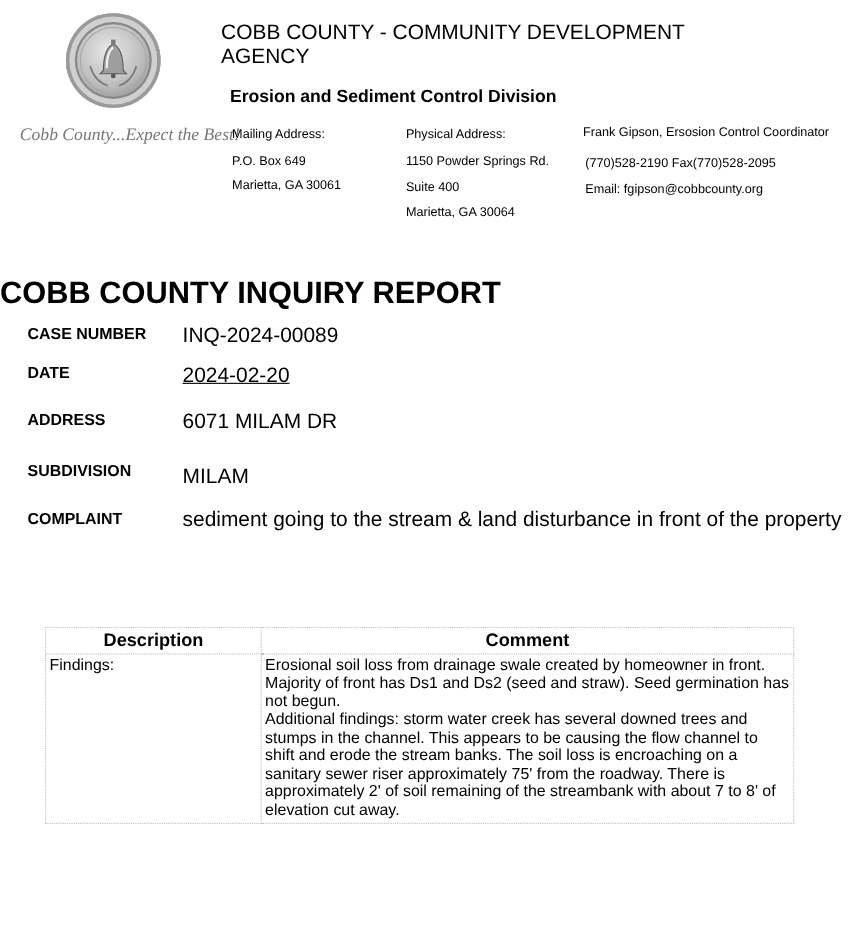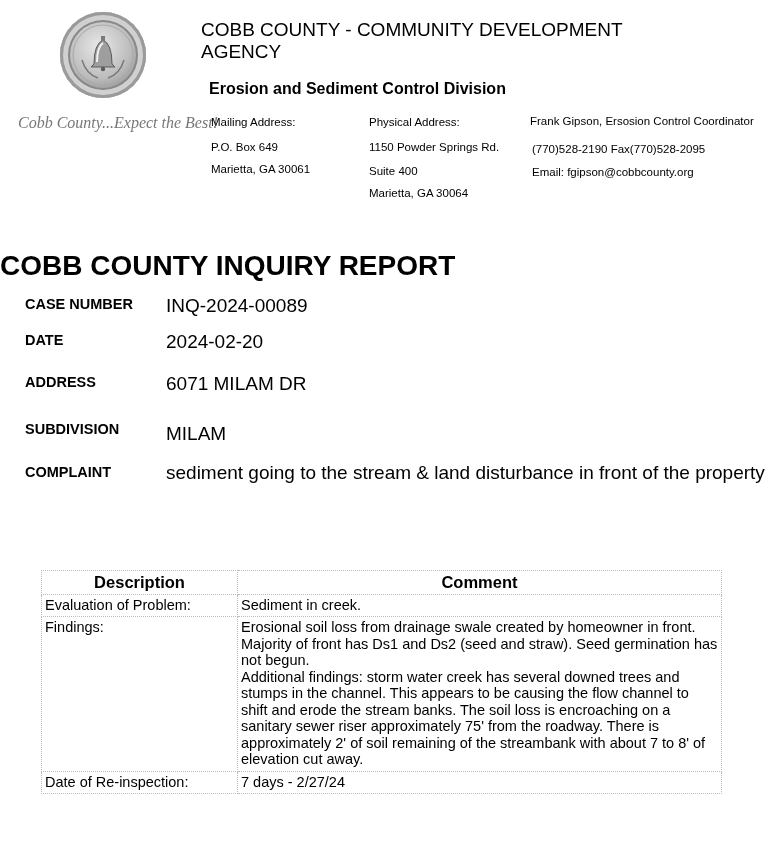--- a/index.html
+++ b/index.html
@@ -126,46 +126,38 @@
 <div class="abs addr" style="left:530px; top:115px;">Frank Gipson, Ersosion Control Coordinator</div>
 <div class="abs addr" style="left:532px; top:143px;">(770)528-2190 Fax(770)528-2095</div>
 <div class="abs addr" style="left:532px; top:166px;">Email: fgipson@cobbcounty.org</div>
 
 <div class="abs report-title">COBB COUNTY INQUIRY REPORT</div>
 
 <div class="abs field-label" style="top:296px;">CASE NUMBER</div>
 <div class="abs field-value" style="top:295px;">INQ-2024-00089</div>
 
 <div class="abs field-label" style="top:332px;">DATE</div>
-<div class="abs field-value" style="top:331px;">2024-02-20</div>
+<div class="abs field-value" style="top:331px;text-decoration:underline;">2024-02-20</div>
 
 <div class="abs field-label" style="top:374px;">ADDRESS</div>
 <div class="abs field-value" style="top:373px;">6071 MILAM DR</div>
 
 <div class="abs field-label" style="top:421px;">SUBDIVISION</div>
 <div class="abs field-value" style="top:423px;">MILAM</div>
 
 <div class="abs field-label" style="top:464px;">COMPLAINT</div>
 <div class="abs field-value" style="top:462px;">sediment going to the stream &amp; land disturbance in front of the property</div>
 
 <table class="report">
   <thead>
     <tr>
       <th>Description</th>
       <th>Comment</th>
     </tr>
   </thead>
   <tbody>
     <tr>
-      <td class="desc">Evaluation of Problem:</td>
-      <td>Sediment in creek.</td>
-    </tr>
-    <tr>
       <td class="desc">Findings:</td>
       <td class="pre">Erosional soil loss from drainage swale created by homeowner in front. Majority of front has Ds1 and Ds2 (seed and straw). Seed germination has not begun.
 Additional findings: storm water creek has several downed trees and stumps in the channel. This appears to be causing the flow channel to shift and erode the stream banks. The soil loss is encroaching on a sanitary sewer riser approximately 75' from the roadway. There is approximately 2' of soil remaining of the streambank with about 7 to 8' of elevation cut away.</td>
-    </tr>
-    <tr>
-      <td class="desc">Date of Re-inspection:</td>
-      <td>7 days - 2/27/24</td>
     </tr>
   </tbody>
 </table>
 
 </body></html>

